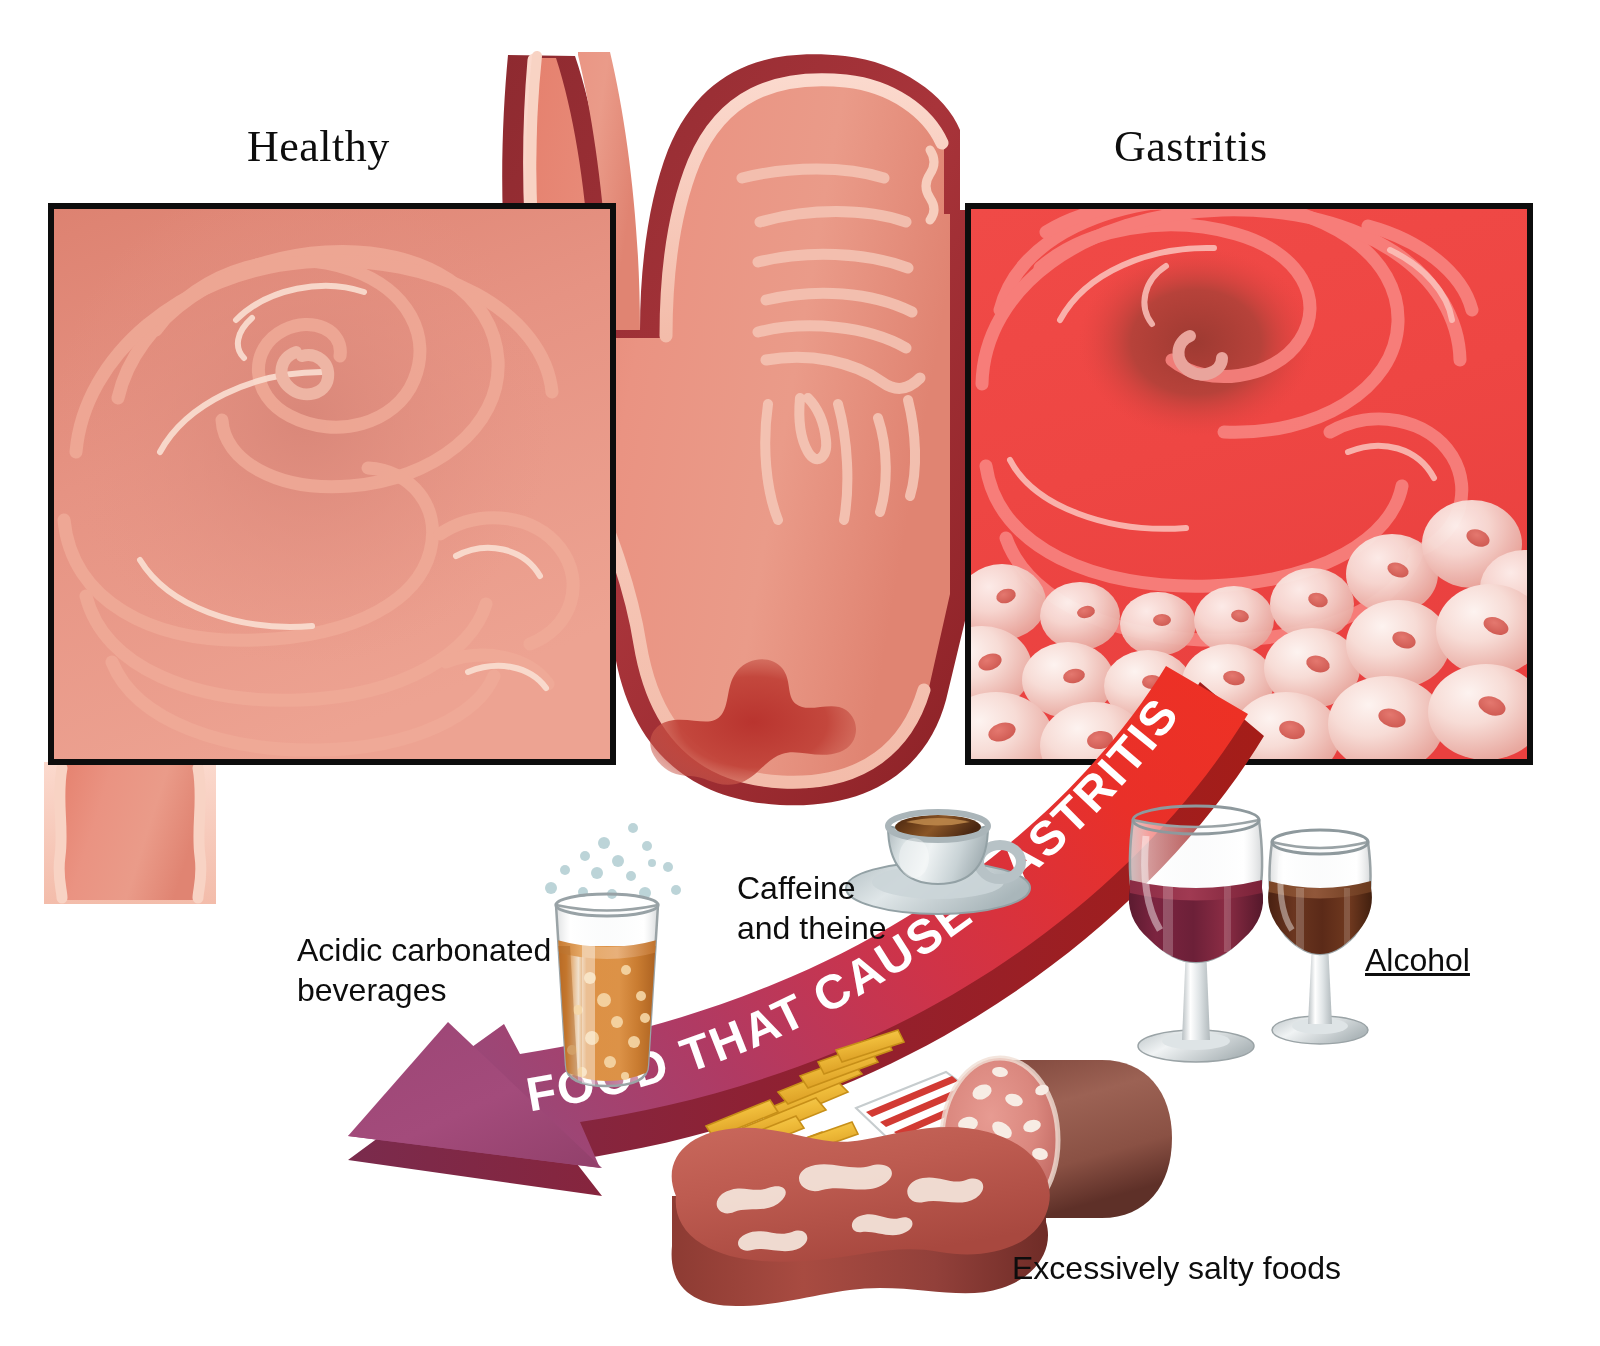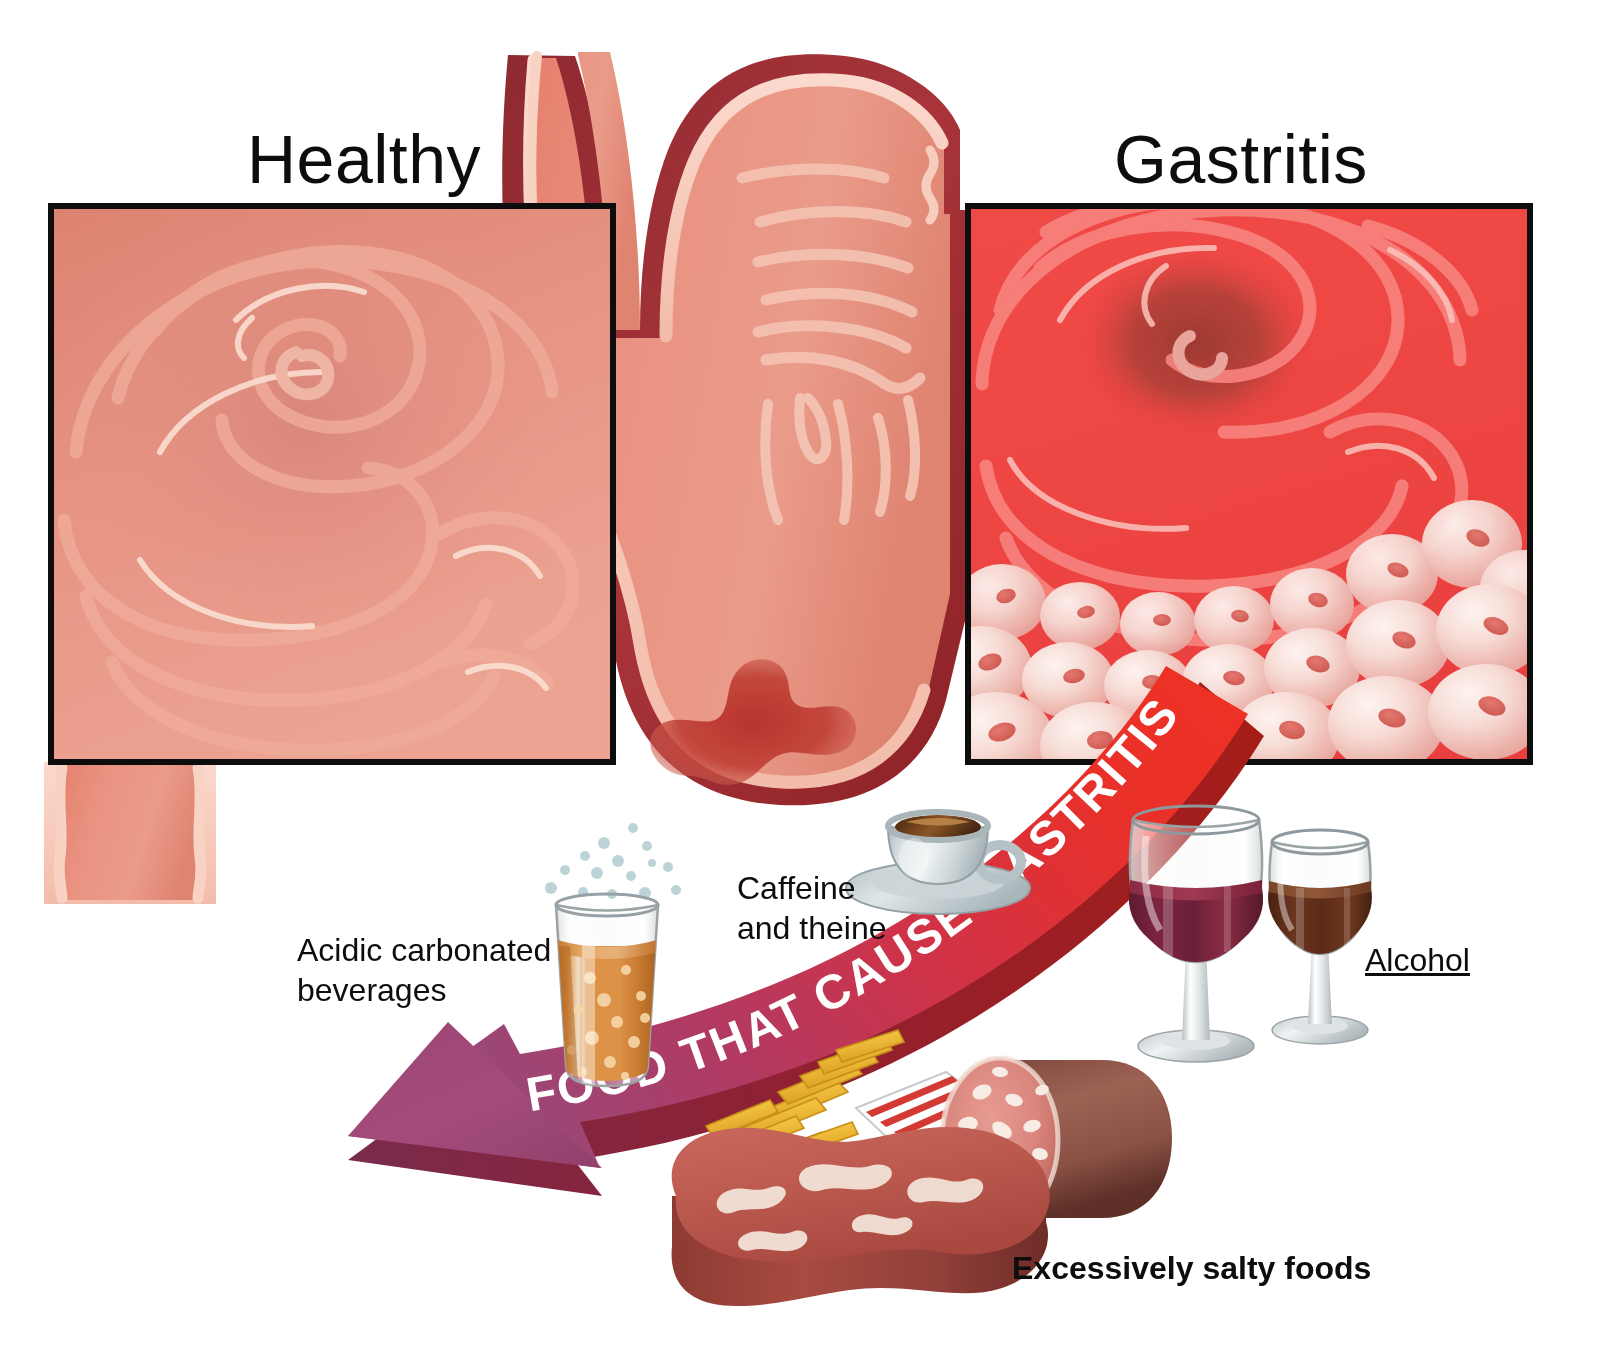--- a/index.html
+++ b/index.html
@@ -13,23 +13,23 @@
     width:1600px;
     height:1346px;
     background:#ffffff;
     overflow:hidden;
   }
   #artboard{position:absolute;left:0;top:0;width:1600px;height:1346px;}
 
   
   .panel-title{
     position:absolute;
-    font-family:Liberation Sans, sans-serif;
+    font-family:Liberation Serif, serif;
     font-weight:400;
-    font-size:68px;
+    font-size:44px;
     color:#0d0d0d;
     letter-spacing:0.5px;
     white-space:nowrap;
     line-height:1;
   }
   #title-healthy{left:247px;top:125px;}
   #title-gastritis{left:1114px;top:125px;text-align:right;}
 
   
   .caption{
@@ -37,21 +37,21 @@
     font-family:"Liberation Sans", sans-serif;
     font-weight:400;
     font-size:32px;
     color:#0d0d0d;
     line-height:1.26;
     white-space:pre-line;
   }
   #cap-soda{left:297px;top:930px;width:280px;}
   #cap-coffee{left:737px;top:868px;width:180px;}
   #cap-alcohol{left:1365px;top:940px;text-decoration:underline;}
-  #cap-salty{left:1012px;top:1248px;font-weight:bold;}
+  #cap-salty{left:1012px;top:1248px;}
 </style>
 </head>
 <body>
 
 <div id="stage">
 
   <svg id="artboard" viewBox="0 0 1600 1346" xmlns="http://www.w3.org/2000/svg">
     <defs>
 
       <linearGradient id="gMucosa" x1="0" y1="0" x2="1" y2="0.3">

